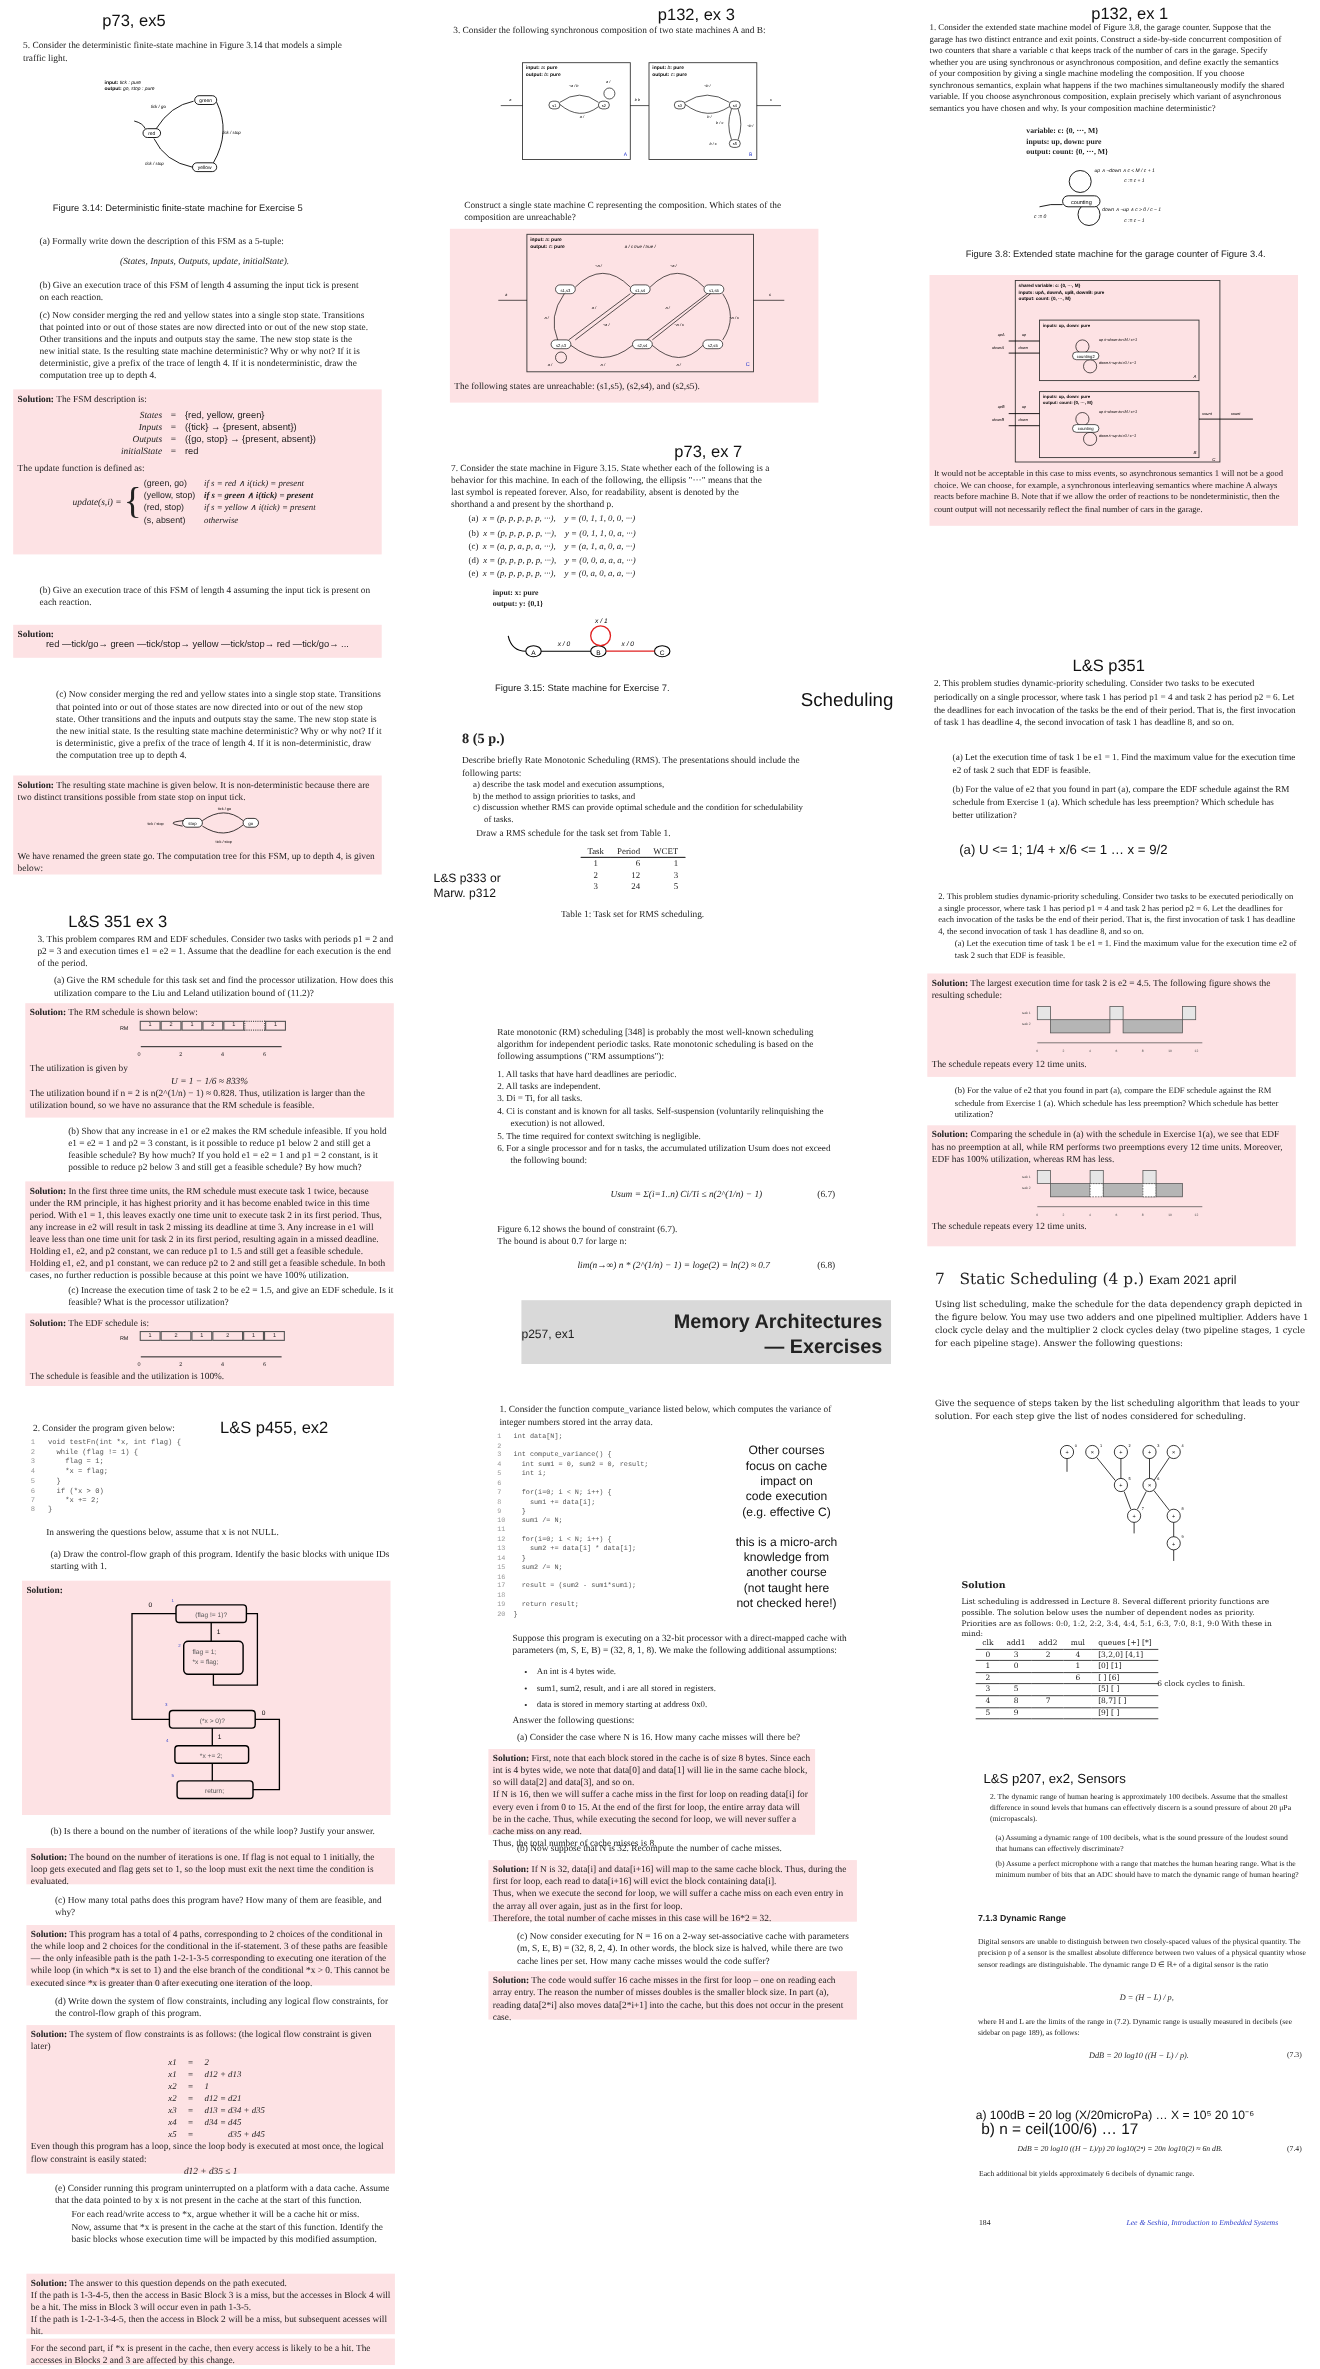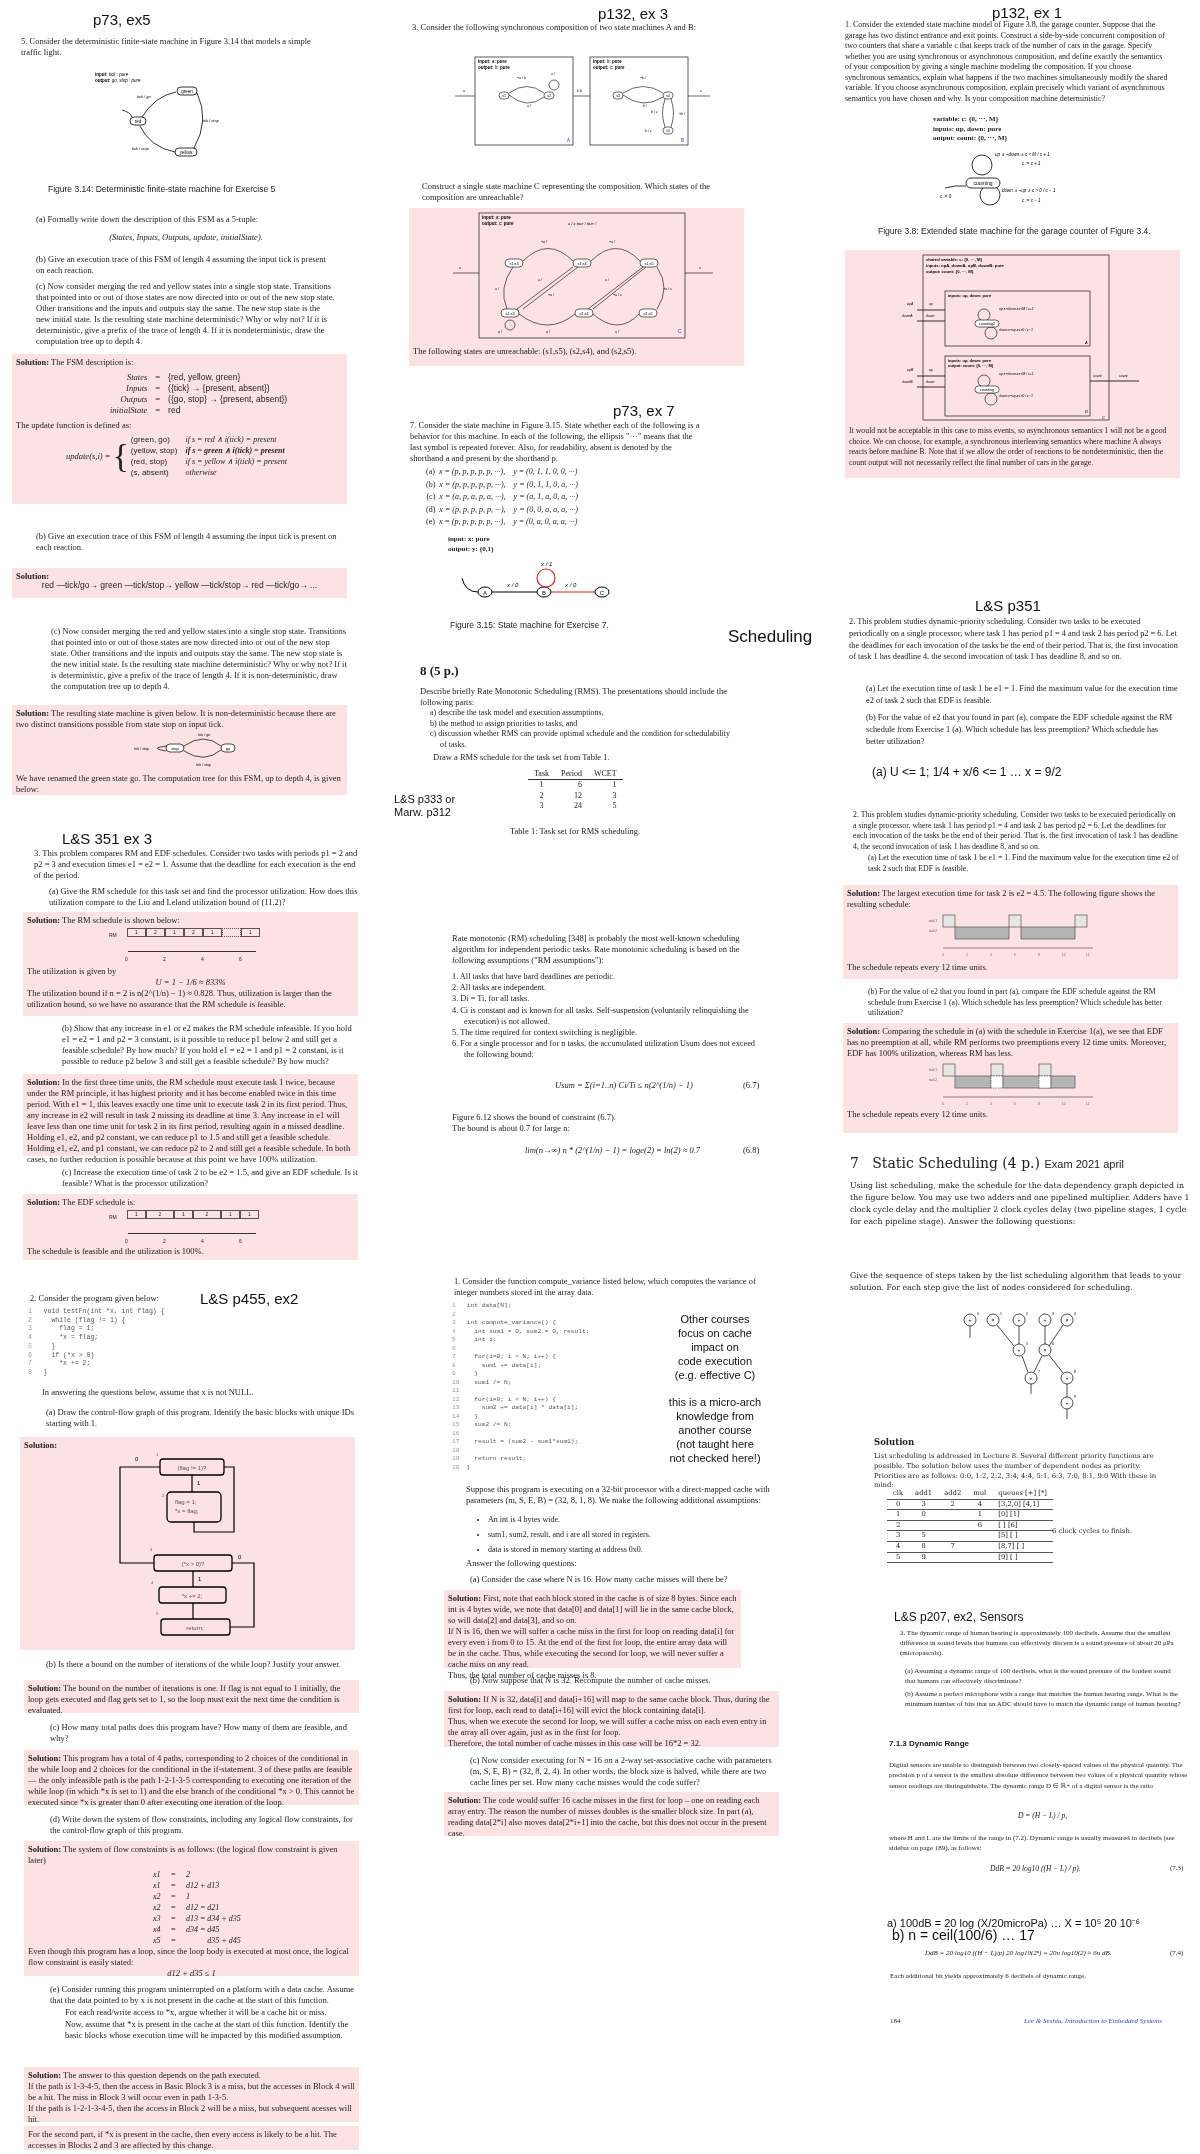--- a/index.html
+++ b/index.html
@@ -408,21 +408,21 @@
       </g>
     </svg>
     <div style="margin-top:-8px">The following states are unreachable: (s1,s5), (s2,s4), and (s2,s5).</div>
   </div>
 
   <div class="hdr" style="left:213px;top:401px">p73, ex 7</div>
   <div class="p" style="left:10px;top:420px;width:295px">7. Consider the state machine in Figure 3.15. State whether each of the following is a behavior for this machine. In each of the following, the ellipsis "···" means that the last symbol is repeated forever. Also, for readability, absent is denoted by the shorthand a and present by the shorthand p.</div>
   <div id="q7items" style="position:absolute;left:26px;top:466px;font-size:8px;line-height:12.6px;font-style:italic">
       <div style="white-space: pre;"><span style="font-style: normal;">(a)  </span><span>x = (p, p, p, p, p, ···),    </span><span>y = (0, 1, 1, 0, 0, ···)</span></div>
       <div style="white-space: pre;"><span style="font-style: normal;">(b)  </span><span>x = (p, p, p, p, p, ···),    </span><span>y = (0, 1, 1, 0, a, ···)</span></div>
-      <div style="white-space: pre; text-align: right;"><span style="font-style: normal;">(c)  </span><span>x = (a, p, a, p, a, ···),    </span><span>y = (a, 1, a, 0, a, ···)</span></div>
+      <div style="white-space: pre;"><span style="font-style: normal;">(c)  </span><span>x = (a, p, a, p, a, ···),    </span><span>y = (a, 1, a, 0, a, ···)</span></div>
       <div style="white-space: pre;"><span style="font-style: normal;">(d)  </span><span>x = (p, p, p, p, p, ···),    </span><span>y = (0, 0, a, a, a, ···)</span></div>
       <div style="white-space: pre;"><span style="font-style: normal;">(e)  </span><span>x = (p, p, p, p, p, ···),    </span><span>y = (0, a, 0, a, a, ···)</span></div>
     </div>
   <div class="p b" style="left:48px;top:534px;font-size:7px;line-height:10px">
     <div>input: x: pure</div>
     <div>output: y: {0,1}</div>
   </div>
   <svg style="position:absolute;left:60px;top:560px" width="170" height="45" viewBox="0 0 170 45">
     <path d="M2 18 Q5 32 18 32" stroke="#000" fill="none" stroke-width="1"></path>
     <ellipse cx="25" cy="32" rx="7" ry="5" fill="#fff" stroke="#000" stroke-width="1"></ellipse>
@@ -490,20 +490,25 @@
     </div>
   <div class="p i" style="left:155px;top:1080px">Usum = Σ(i=1..n) Ci/Ti ≤ n(2^(1/n) − 1)</div>
   <div class="p" style="left:343px;top:1080px">(6.7)</div>
   <div class="p" style="left:52px;top:1112px;width:310px">
     <div>Figure 6.12 shows the bound of constraint (6.7).</div>
     <div>The bound is about 0.7 for large n:</div>
   </div>
   <div class="p i" style="left:125px;top:1145px">lim(n→∞) n * (2^(1/n) − 1) = loge(2) = ln(2) ≈ 0.7</div>
   <div class="p" style="left:343px;top:1145px">(6.8)</div>
 
+  <div style="position:absolute;left:74px;top:1182px;width:336px;height:58px;background:#d9d9d9">
+    <div class="sans" style="position:absolute;left:0;top:24px;font-size:11px">p257, ex1</div>
+    <div class="sans b" style="position:absolute;right:8px;top:8px;font-size:18px">Memory Architectures</div>
+    <div class="sans b" style="position:absolute;right:8px;top:31px;font-size:18px">— Exercises</div>
+  </div>
 
   <div class="p" style="left:54px;top:1276px;width:325px">1. Consider the function compute_variance listed below, which computes the variance of integer numbers stored int the array data.</div>
   <div id="code2" style="position:absolute;left:52px;top:1302px;font-family:'Liberation Mono',monospace;font-size:6.2px;line-height:8.5px;color:#555">
       <div style="white-space: pre;"><span style="color: rgb(153, 153, 153);">1   </span><span>int data[N];</span></div>
       <div style="white-space: pre;"><span style="color: rgb(153, 153, 153);">2   </span><span></span></div>
       <div style="white-space: pre;"><span style="color: rgb(153, 153, 153);">3   </span><span>int compute_variance() {</span></div>
       <div style="white-space: pre;"><span style="color: rgb(153, 153, 153);">4   </span><span>  int sum1 = 0, sum2 = 0, result;</span></div>
       <div style="white-space: pre;"><span style="color: rgb(153, 153, 153);">5   </span><span>  int i;</span></div>
       <div style="white-space: pre;"><span style="color: rgb(153, 153, 153);">6   </span><span></span></div>
       <div style="white-space: pre;"><span style="color: rgb(153, 153, 153);">7   </span><span>  for(i=0; i &lt; N; i++) {</span></div>

